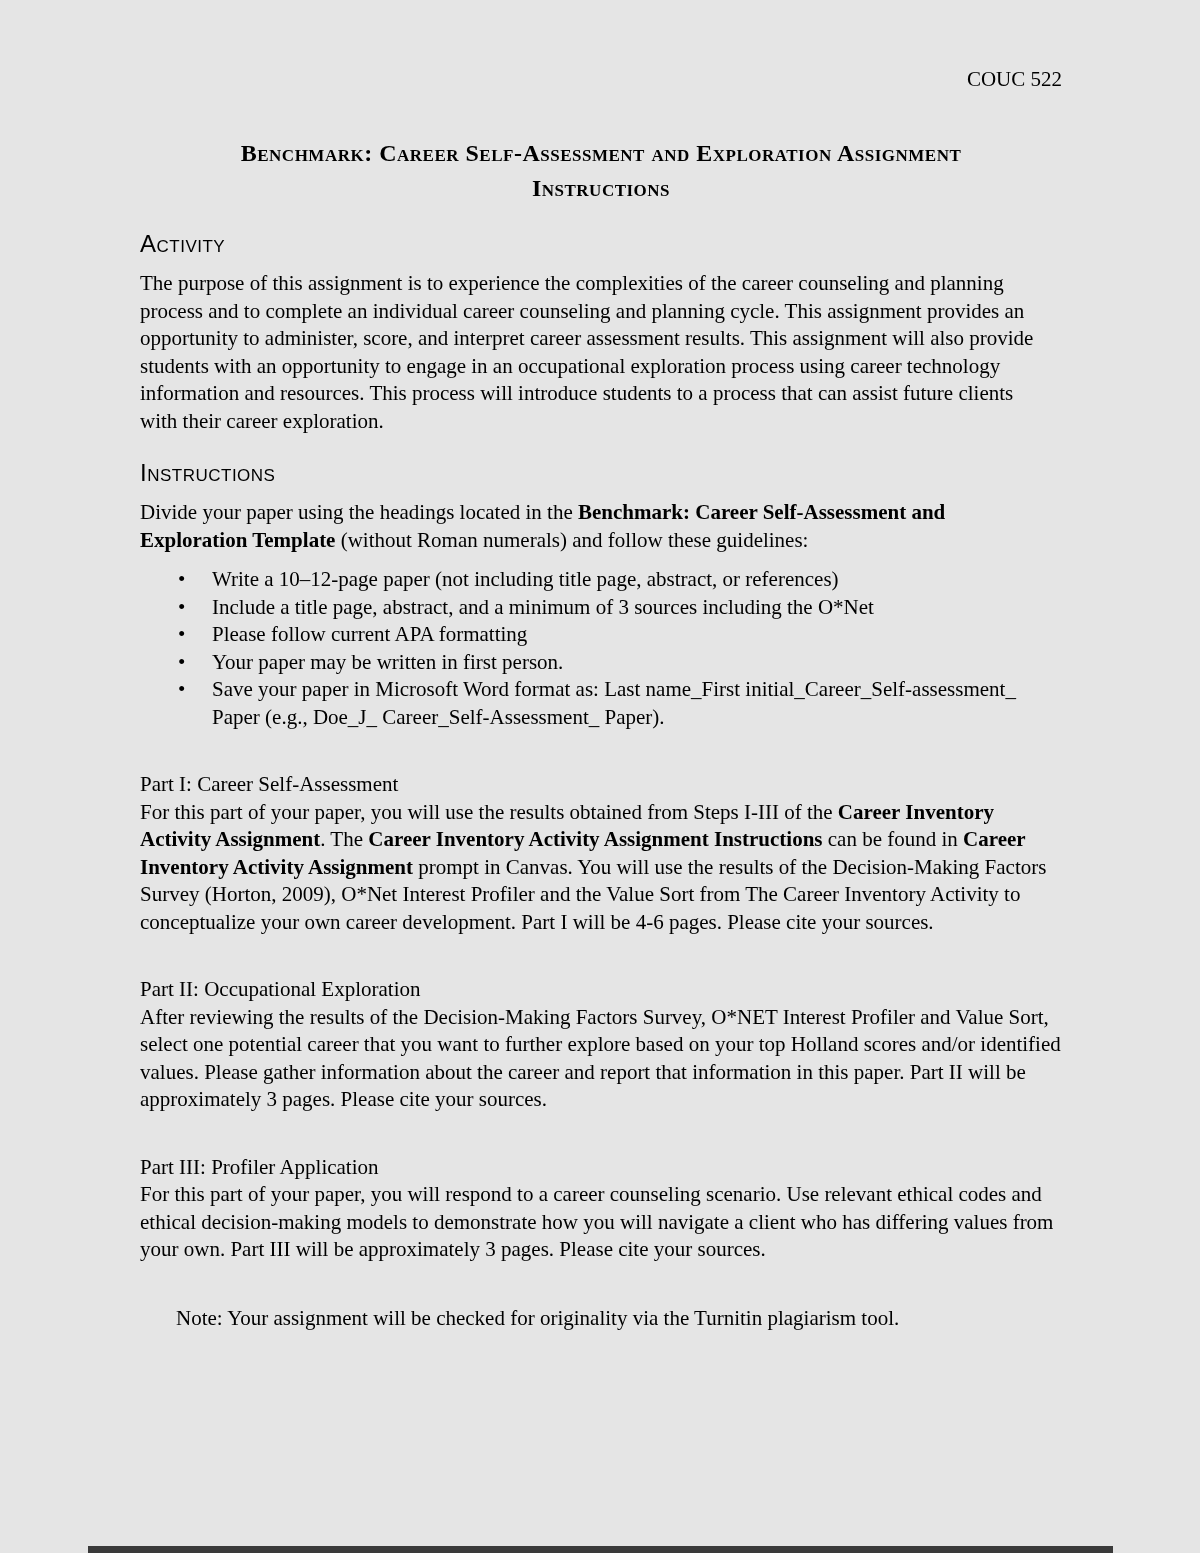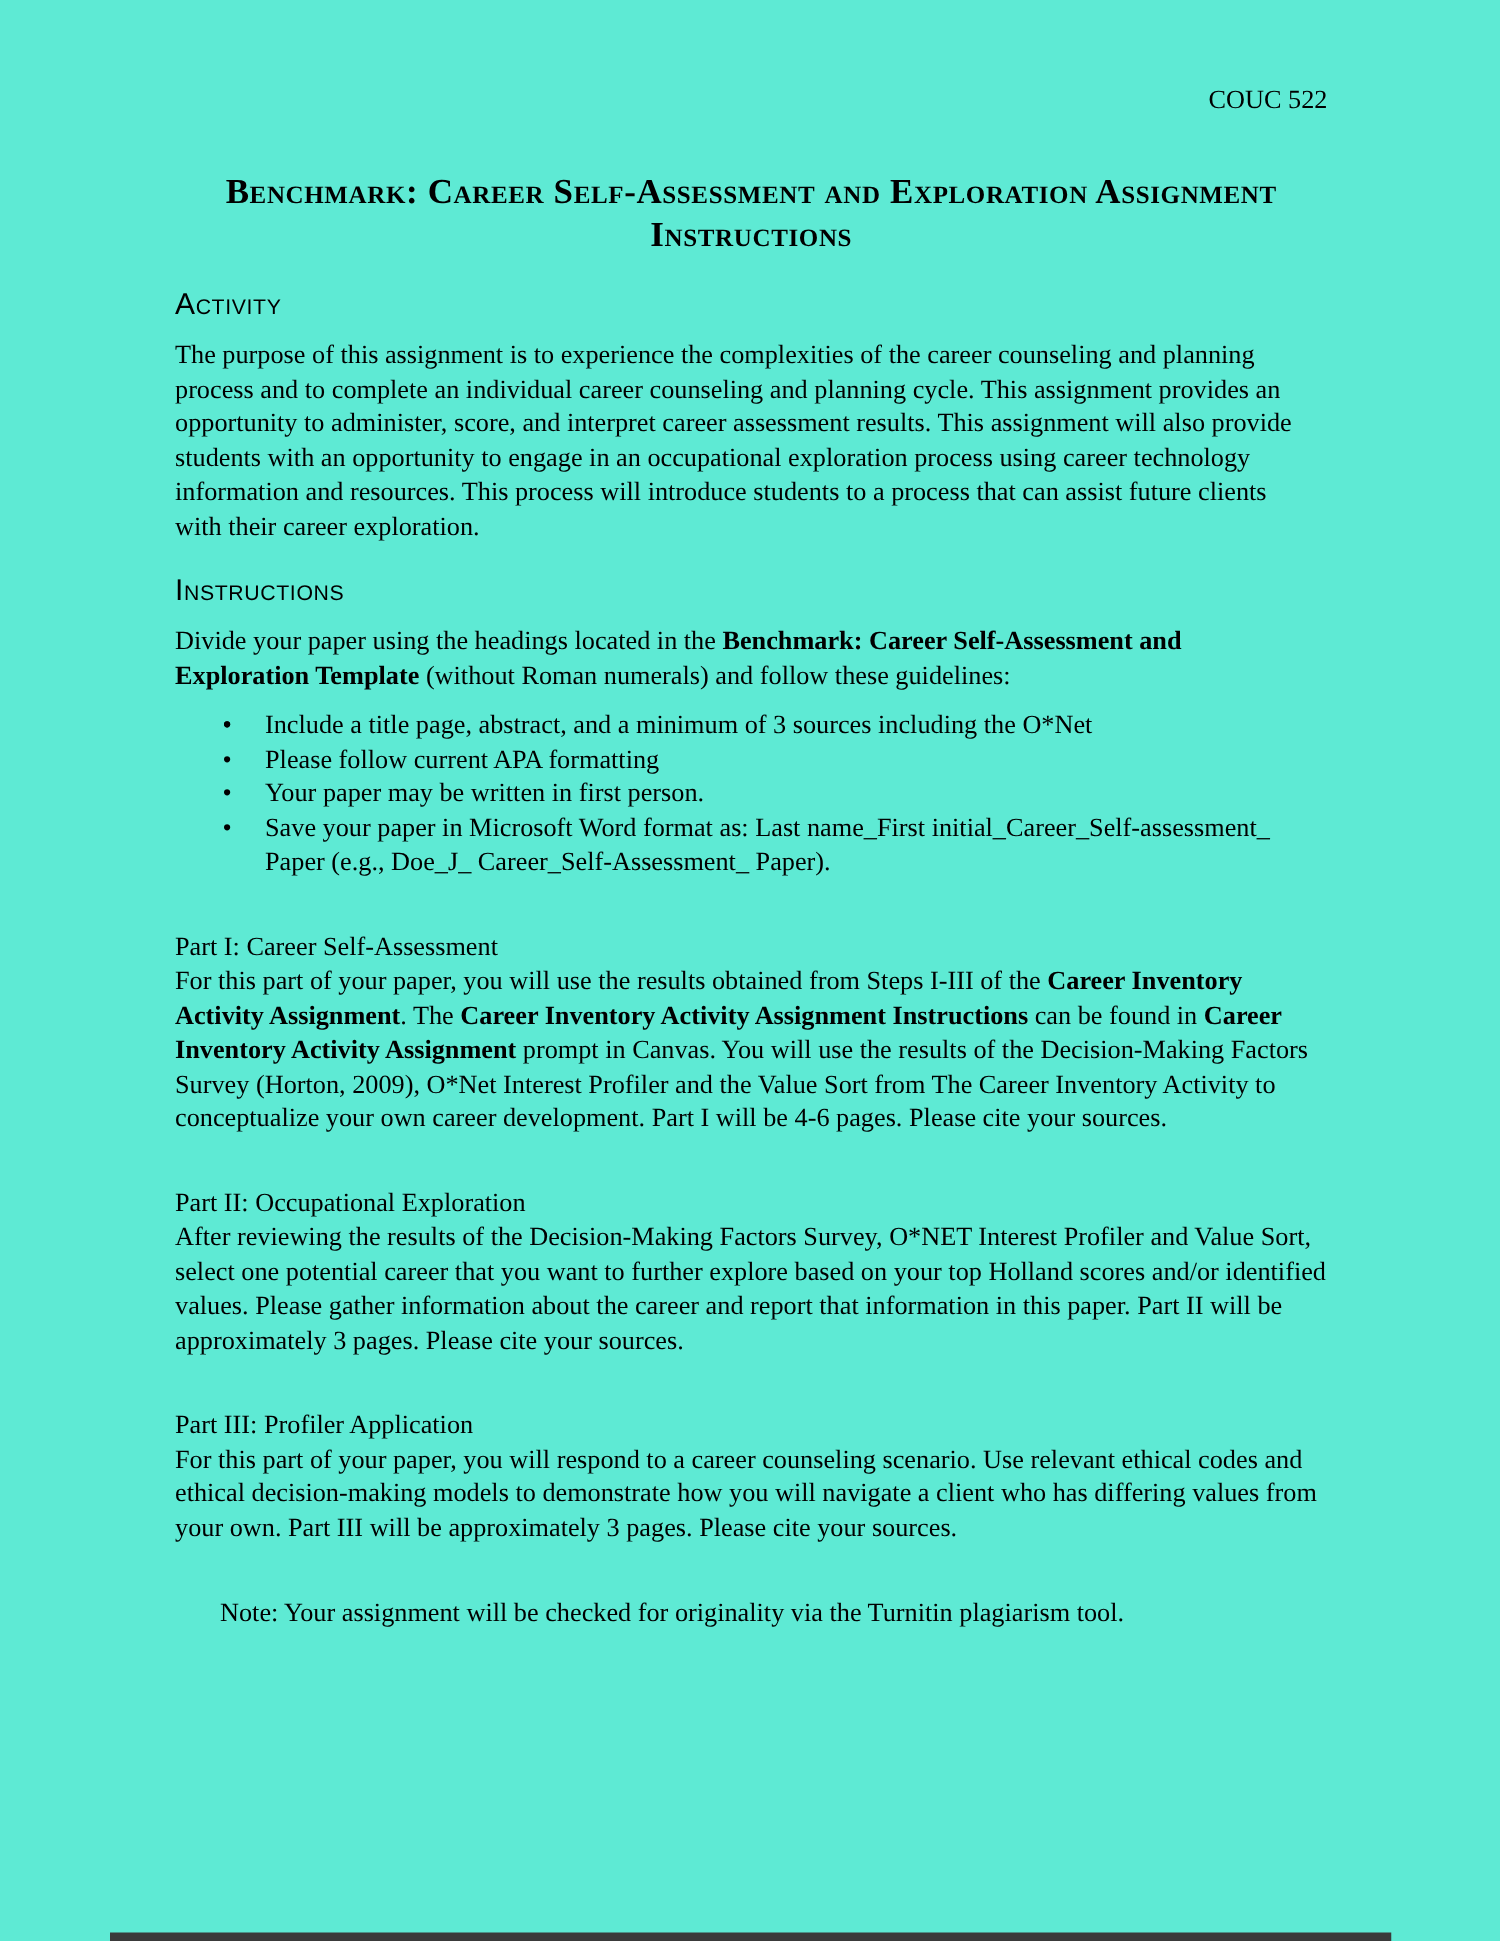--- a/index.html
+++ b/index.html
@@ -2,39 +2,39 @@
 <html><head>
 <meta charset="utf-8">
 <style>
   * { box-sizing: border-box; }
   html, body { margin: 0; padding: 0; background: #ffffff; }
   .page {
     position: relative;
     width: 1200px;
     min-height: 1553px;
     margin: 0 auto;
-    background: #5eead4;
+    background: #e5e5e5;
     color: #000000;
     font-family: "Liberation Serif", "DejaVu Serif", serif;
     font-size: 21px;
     line-height: 27.5px;
     padding: 66px 138px 0 140px;
     overflow: hidden;
   }
   .course-code {
     text-align: right;
     font-size: 21px;
     line-height: 26px;
   }
   .doc-title {
     margin: 44px 0 0 0;
     text-align: center;
     font-weight: bold;
     font-variant: small-caps;
-    font-size: 28px;
+    font-size: 24px;
     line-height: 35px;
     letter-spacing: 0.5px;
   }
   .sc-heading {
     font-family: "Liberation Sans", "DejaVu Sans", sans-serif;
     font-variant: small-caps;
     font-weight: normal;
     font-size: 24px;
     line-height: 30px;
     letter-spacing: 0.5px;
@@ -82,21 +82,21 @@
 
   <h2 class="sc-heading">Activity</h2>
 
   <p class="body-para">The purpose of this assignment is to experience the complexities of the career counseling and planning process and to complete an individual career counseling and planning cycle.  This assignment provides an opportunity to administer, score, and interpret career assessment results. This assignment will also provide students with an opportunity to engage in an occupational exploration process using career technology information and resources. This process will introduce students to a process that can assist future clients with their career exploration.</p>
 
   <h2 class="sc-heading">Instructions</h2>
 
   <p class="body-para"><span>Divide your paper using the headings located in the </span><b>Benchmark: Career Self-Assessment and Exploration Template</b><span> (without Roman numerals) and follow these guidelines:</span></p>
 
   <ul class="guidelines">
-    <li><span class="bullet-glyph">•</span></li>
+    <li><span class="bullet-glyph">•</span><span>Write a 10–12-page paper (not including title page, abstract, or references)</span></li>
     <li><span class="bullet-glyph">•</span><span>Include a title page, abstract, and a minimum of 3 sources including the O*Net</span></li>
     <li><span class="bullet-glyph">•</span><span>Please follow current APA formatting</span></li>
     <li><span class="bullet-glyph">•</span><span>Your paper may be written in first person.</span></li>
     <li><span class="bullet-glyph">•</span><span>Save your paper in Microsoft Word format as: Last name_First initial_Career_Self-assessment_ Paper (e.g., Doe_J_ Career_Self-Assessment_ Paper).</span></li>
   </ul>
 
   <section class="part">
     <h3 class="part-heading">Part I: Career Self-Assessment</h3>
     <p class="part-body"><span>For this part of your paper, you will use the results obtained from Steps I-III of the </span><b>Career Inventory Activity Assignment</b><span>. The </span><b>Career Inventory Activity Assignment Instructions</b><span> can be found in </span><b>Career Inventory Activity Assignment</b><span> prompt in Canvas. You will use the results of the Decision-Making Factors Survey (Horton, 2009), O*Net Interest Profiler and the Value Sort from The Career Inventory Activity to conceptualize your own career development. Part I will be 4-6 pages. Please cite your sources.</span></p>
   </section>

